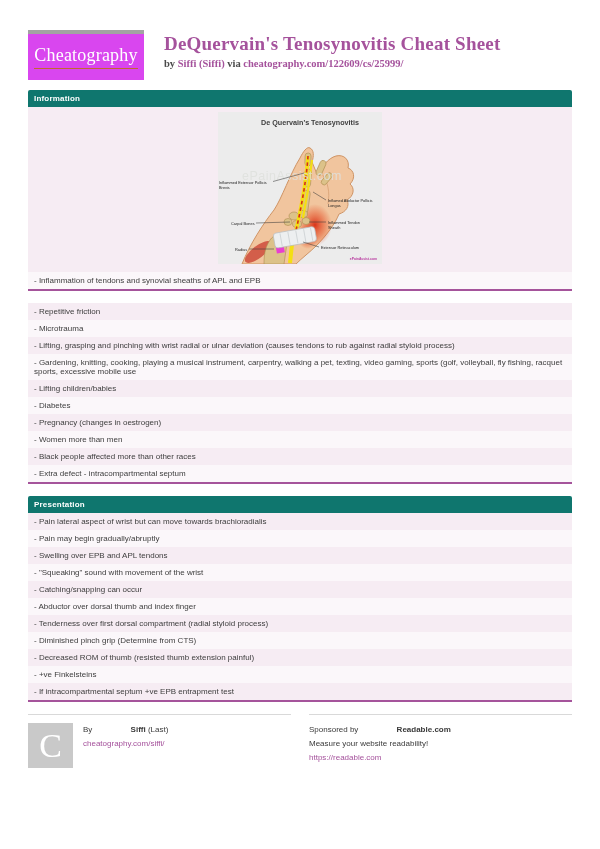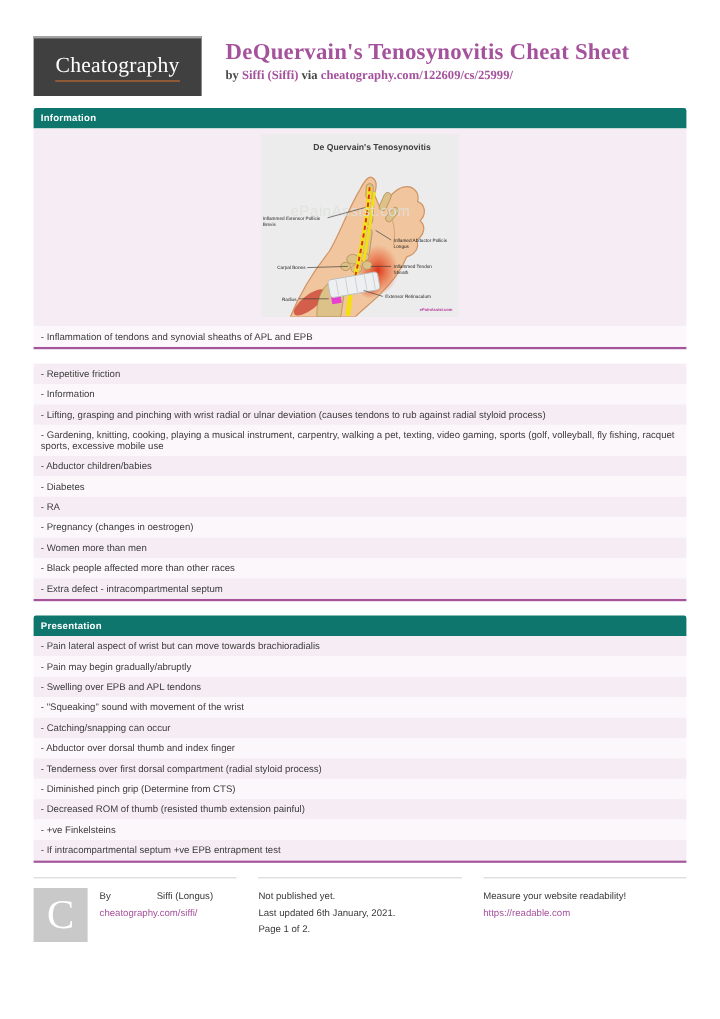--- a/index.html
+++ b/index.html
@@ -6,22 +6,22 @@
   html,body { background:#ffffff; }
   body {
     width:600px; height:849px; overflow:hidden;
     font-family:"Liberation Sans", sans-serif;
     color:#3d3d3d; position:relative;
   }
 
   
   .page-header { margin:30px 28px 10px 28px; display:flex; align-items:flex-start; gap:20px; }
   .logo-box {
-    width:140px; height:50px; background:#404040;
-    border-top:2px solid #a3a3a3;
+    width:116px; height:50px; background:#d946ef;
+    border-top:4px solid #a3a3a3;
     display:flex; align-items:center; justify-content:center;
     flex:0 0 auto; cursor:pointer;
   }
   .logo-text {
     font-family:"Liberation Serif", serif; font-size:18px; color:#ffffff;
     border-bottom:1px solid #c06a30; padding-bottom:2px; letter-spacing:.2px;
   }
   .title-block { padding-top:3px; font-family:"Liberation Serif", serif; }
   .sheet-title { font-size:19px; font-weight:bold; color:#a5529c; letter-spacing:.2px; }
   .byline { font-size:10.5px; color:#4a4a4a; margin-top:3px;font-weight:bold; }
@@ -43,21 +43,21 @@
   
   .page-footer { margin:12px 28px 0 28px; display:flex; gap:18px; }
   .footer-col { flex:1 1 0; border-top:1px solid #d9d9d9; padding-top:8px; font-size:8px; line-height:14px; color:#3a3a3a; }
   .footer-col a { color:#a5529c; text-decoration:none; cursor:pointer; }
   .footer-author { display:flex; gap:10px; }
   .c-logo {
     width:45px; height:45px; background:#c9c9c9; flex:0 0 auto;
     display:flex; align-items:center; justify-content:center;
     font-family:"Liberation Serif", serif; font-size:34px; color:#ffffff; cursor:pointer;
   }
-  .bold { font-weight:normal;padding-left:36px; }
+  .bold { font-weight:bold;padding-left:36px; }
 
   svg text { font-family:"Liberation Sans", sans-serif; }
 </style>
 </head>
 <body>
 
 <header class="page-header">
   <div class="logo-box">
     <span class="logo-text">Cheatography</span>
   </div>
@@ -153,26 +153,25 @@
         <text x="159" y="147.5" font-size="3.4" font-weight="bold" fill="#b8399f" text-anchor="end">ePainAssist.com</text>
       </svg>
     </div>
   <div class="row">- Inflammation of tendons and synovial sheaths of APL and EPB</div>
     </div>
 </section>
 
 <section class="sheet-section">
   <div class="section-body">
       <div class="row">- Repetitive friction</div>
-      <div class="row">- Information</div>
+      <div class="row">- Microtrauma</div>
       <div class="row">- Lifting, grasping and pinching with wrist radial or ulnar deviation (causes tendons to rub against radial styloid process)</div>
       <div class="row">- Gardening, knitting, cooking, playing a musical instrument, carpentry, walking a pet, texting, video gaming, sports (golf, volleyball, fly fishing, racquet sports, excessive mobile use</div>
-      <div class="row">- Abductor children/babies</div>
+      <div class="row">- Lifting children/babies</div>
       <div class="row">- Diabetes</div>
-      <div class="row">- RA</div>
       <div class="row">- Pregnancy (changes in oestrogen)</div>
       <div class="row">- Women more than men</div>
       <div class="row">- Black people affected more than other races</div>
       <div class="row">- Extra defect - intracompartmental septum</div>
     </div>
 </section>
 
 <section class="sheet-section">
   <div class="section-header">Presentation</div>
   <div class="section-body">
@@ -190,27 +189,26 @@
     </div>
 </section>
 
 <footer class="page-footer">
   <div class="footer-col footer-author">
     <div class="c-logo">C</div>
     <div>
       <div>
         <span>By</span>
         <span class="bold">Siffi</span>
-        <span>(Longus)</span>
+        <span>(Last)</span>
       </div>
       <a>cheatography.com/siffi/</a>
     </div>
   </div>
   <div class="footer-col">
-    <div>Not published yet.</div>
-    <div>Last updated 6th January, 2021.</div>
-    <div>Page 1 of 2.</div>
-  </div>
-  <div class="footer-col">
+    <div>
+      <span>Sponsored by</span>
+      <span class="bold">Readable.com</span>
+    </div>
     <div>Measure your website readability!</div>
     <a>https://readable.com</a>
   </div>
 </footer>
 
 </body></html>

